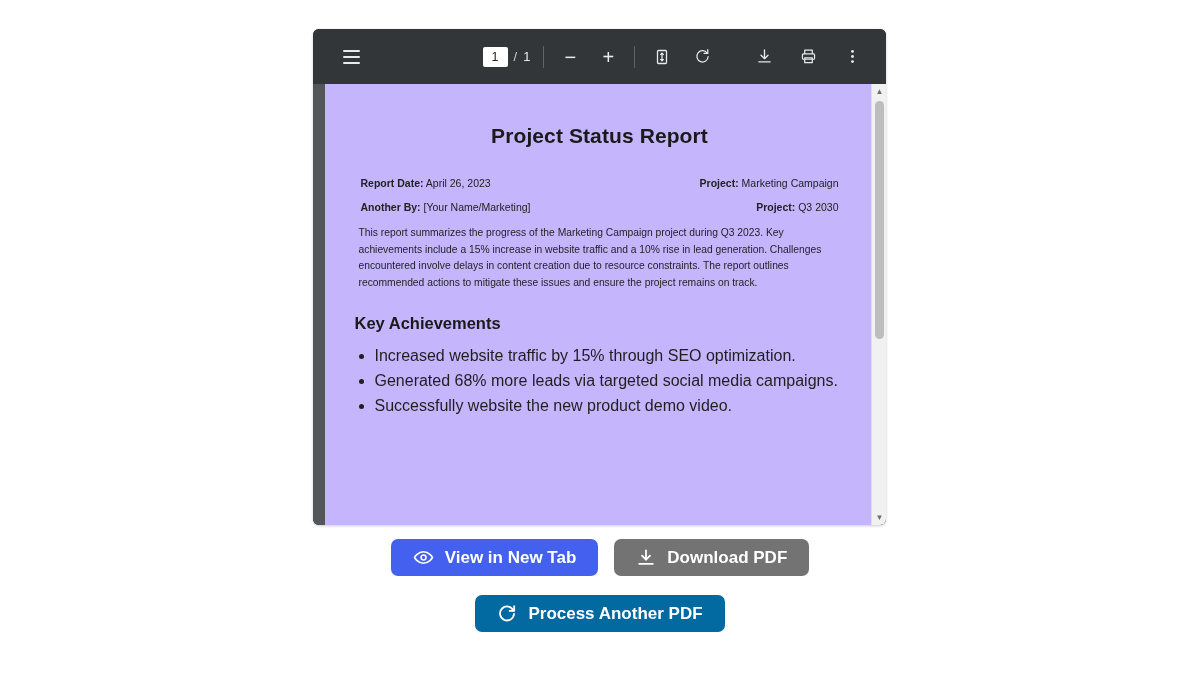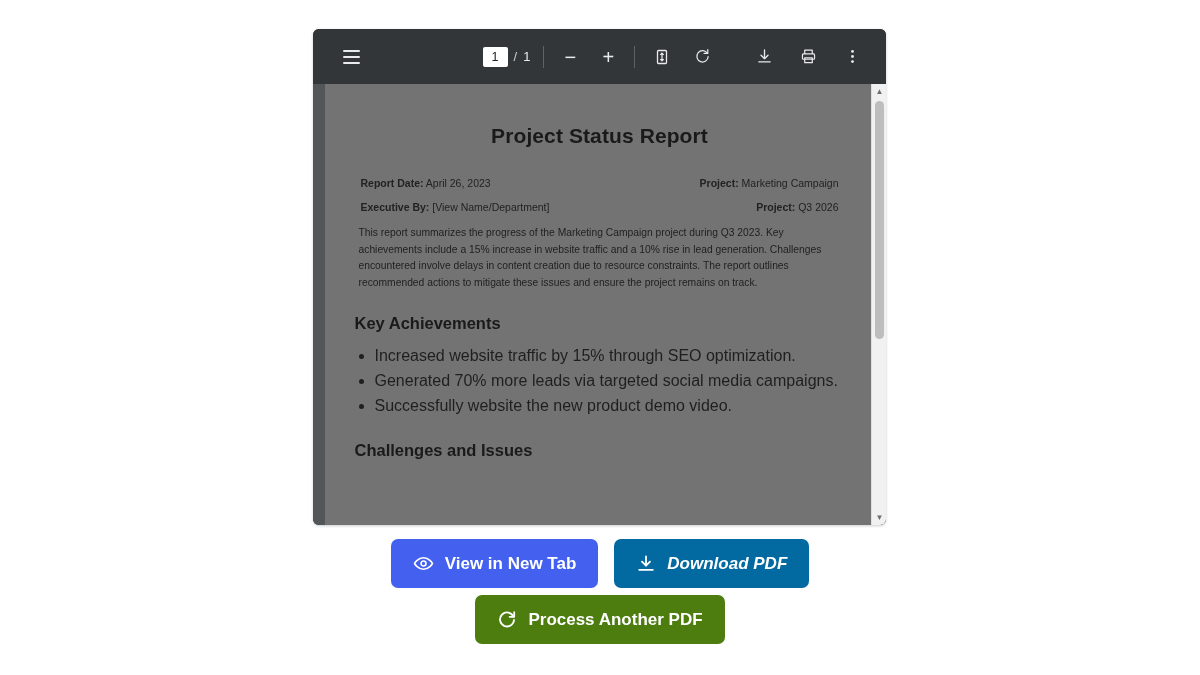--- a/index.html
+++ b/index.html
@@ -98,21 +98,21 @@
     position: relative;
     height: 441px;
     background: #525659;
     display: flex;
     justify-content: center;
     overflow: hidden;
   }
   .page {
     position: relative;
     width: 550px;
-    background: #737373;
+    background: #c4b5fd;
     padding: 22px 30px 16px 30px;
     overflow: hidden;
   }
   .doc-title {
     text-align: center;
     font-size: 21px;
     font-weight: bold;
     color: #1a1a1a;
     margin: 18px 0 0 0;
     letter-spacing: 0.1px;
@@ -199,28 +199,28 @@
     align-items: center;
     gap: 11px;
     border: none;
     border-radius: 7px;
     color: #ffffff;
     font-size: 17px;
     font-weight: bold;
     font-family: "Liberation Sans", sans-serif;
     cursor: pointer;
     padding: 0 22px;
-    height: 49px;
+    height: 37px;
     white-space: nowrap;
     justify-content: flex-end;
   }
   .btn svg { display: block; }
   .btn-view { background: #4361ee; }
-  .btn-download { background: #0369a1; font-style: italic; }
-  .btn-process { background: #4d7c0f; }
+  .btn-download { background: #737373; }
+  .btn-process { background: #0369a1; }
 </style>
 </head>
 <body>
 
 <div id="app">
 
   <div class="viewer">
 
     <div class="toolbar">
 
@@ -302,40 +302,39 @@
               <b>Report Date:</b>
               <span>April 26, 2023</span>
             </div>
             <div class="meta-right">
               <b>Project:</b>
               <span>Marketing Campaign</span>
             </div>
           </div>
           <div class="meta-row">
             <div class="meta-left">
-              <b>Executive By:</b>
-              <span>[View Name/Department]</span>
+              <b>Another By:</b>
+              <span>[Your Name/Marketing]</span>
             </div>
             <div class="meta-right">
               <b>Project:</b>
-              <span>Q3 2026</span>
+              <span>Q3 2030</span>
             </div>
           </div>
         </div>
 
         <p class="para">This report summarizes the progress of the Marketing Campaign project during Q3 2023. Key achievements include a 15% increase in website traffic and a 10% rise in lead generation. Challenges encountered involve delays in content creation due to resource constraints. The report outlines recommended actions to mitigate these issues and ensure the project remains on track.</p>
 
         <div class="sec-h">Key Achievements</div>
         <ul class="bullets">
           <li>Increased website traffic by 15% through SEO optimization.</li>
-          <li>Generated 70% more leads via targeted social media campaigns.</li>
+          <li>Generated 68% more leads via targeted social media campaigns.</li>
           <li>Successfully website the new product demo video.</li>
         </ul>
 
-        <div class="sec-h">Challenges and Issues</div>
 
       </div>
 
       <div class="scrollbar">
         <div class="sb-up">▲</div>
         <div class="sb-thumb"></div>
         <div class="sb-down">▼</div>
       </div>
     </div>
   </div>

